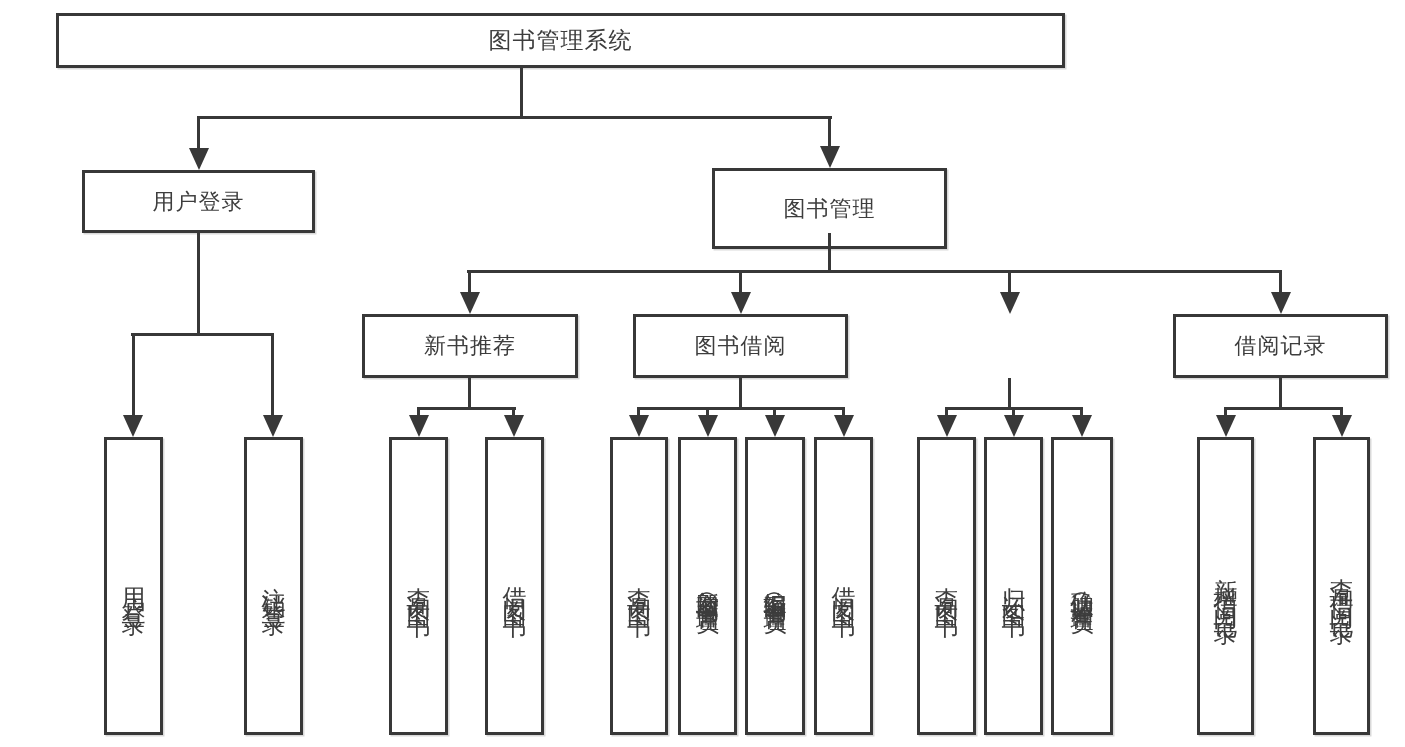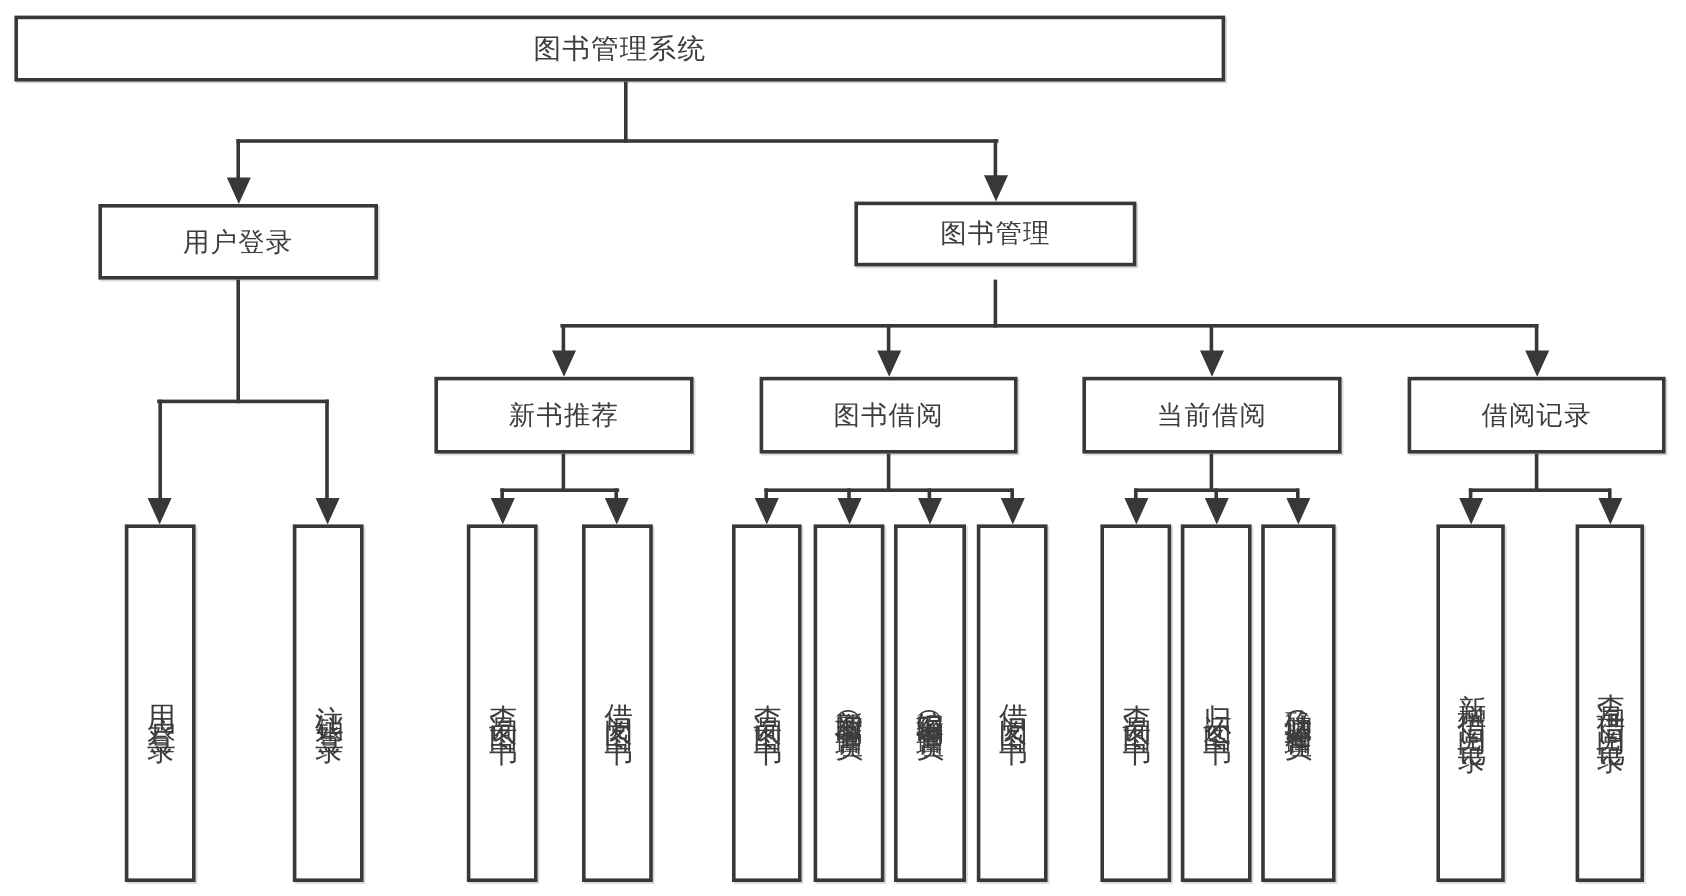--- a/index.html
+++ b/index.html
@@ -19,21 +19,21 @@
   }
   .box{
     position:absolute;
     box-sizing:border-box;
     border:3px solid var(--line);
     background:#fff;
     display:flex;align-items:center;justify-content:center;
     box-shadow:1.5px 1.5px 0 rgba(0,0,0,0.15);
   }
   .box.h{font-size:22px;letter-spacing:1px;}
-  .box.title{font-size:23px;}
+  .box.title{font-size:23px;margin-left:44px;}
   .box.v{
     writing-mode:vertical-rl;
     font-size:24px;
     letter-spacing:9px;
     line-height:1;
   }
   .box.v.long{letter-spacing:3px;font-size:23px;}
   .hline,.vline{position:absolute;background:var(--line);}
   .hline{height:3px;}
   .vline{width:3px;}
@@ -61,21 +61,21 @@
   <div class="box h title" style="left:12px;top:13px;width:1009px;height:55px">图书管理系统</div>
 
   <div class="vline" style="left:520px;top:68px;height:51px"></div>
   <div class="hline" style="left:197px;top:116px;width:635px"></div>
   <div class="vline" style="left:197px;top:116px;height:36px"></div>
   <div class="arrow" style="left:189px;top:148px"></div>
   <div class="vline" style="left:828px;top:116px;height:34px"></div>
   <div class="arrow" style="left:820px;top:146px"></div>
 
   <div class="box h" style="left:82px;top:170px;width:233px;height:63px">用户登录</div>
-  <div class="box h" style="left:712px;top:168px;width:235px;height:54px">图书管理</div>
+  <div class="box h" style="left:712px;top:168px;width:235px;height:81px">图书管理</div>
 
   <div class="vline" style="left:197px;top:233px;height:103px"></div>
   <div class="hline" style="left:131px;top:333px;width:143px"></div>
   <div class="vline" style="left:132px;top:333px;height:84px"></div>
   <div class="arrow" style="left:123px;top:415px"></div>
   <div class="vline" style="left:271px;top:333px;height:84px"></div>
   <div class="arrow" style="left:263px;top:415px"></div>
 
   <div class="vline" style="left:828px;top:233px;height:40px"></div>
   <div class="hline" style="left:467px;top:270px;width:815px"></div>
@@ -83,21 +83,20 @@
   <div class="arrow" style="left:460px;top:292px"></div>
   <div class="vline" style="left:739px;top:270px;height:26px"></div>
   <div class="arrow" style="left:731px;top:292px"></div>
   <div class="vline" style="left:1008px;top:270px;height:26px"></div>
   <div class="arrow" style="left:1000px;top:292px"></div>
   <div class="vline" style="left:1279px;top:270px;height:26px"></div>
   <div class="arrow" style="left:1271px;top:292px"></div>
 
   <div class="box h" style="left:633px;top:314px;width:215px;height:64px">图书借阅</div>
   <div class="box h" style="left:362px;top:314px;width:216px;height:64px">新书推荐</div>
-  <div class="box h" style="left:902px;top:314px;width:216px;height:64px">当前借阅</div>
   <div class="box h" style="left:1173px;top:314px;width:215px;height:64px">借阅记录</div>
 
   <div class="vline" style="left:468px;top:378px;height:32px"></div>
   <div class="hline" style="left:417px;top:407px;width:99px"></div>
   <div class="vline" style="left:417px;top:407px;height:12px"></div>
   <div class="arrow" style="left:409px;top:415px"></div>
   <div class="vline" style="left:512px;top:407px;height:12px"></div>
   <div class="arrow" style="left:504px;top:415px"></div>
 
   <div class="vline" style="left:739px;top:378px;height:32px"></div>

